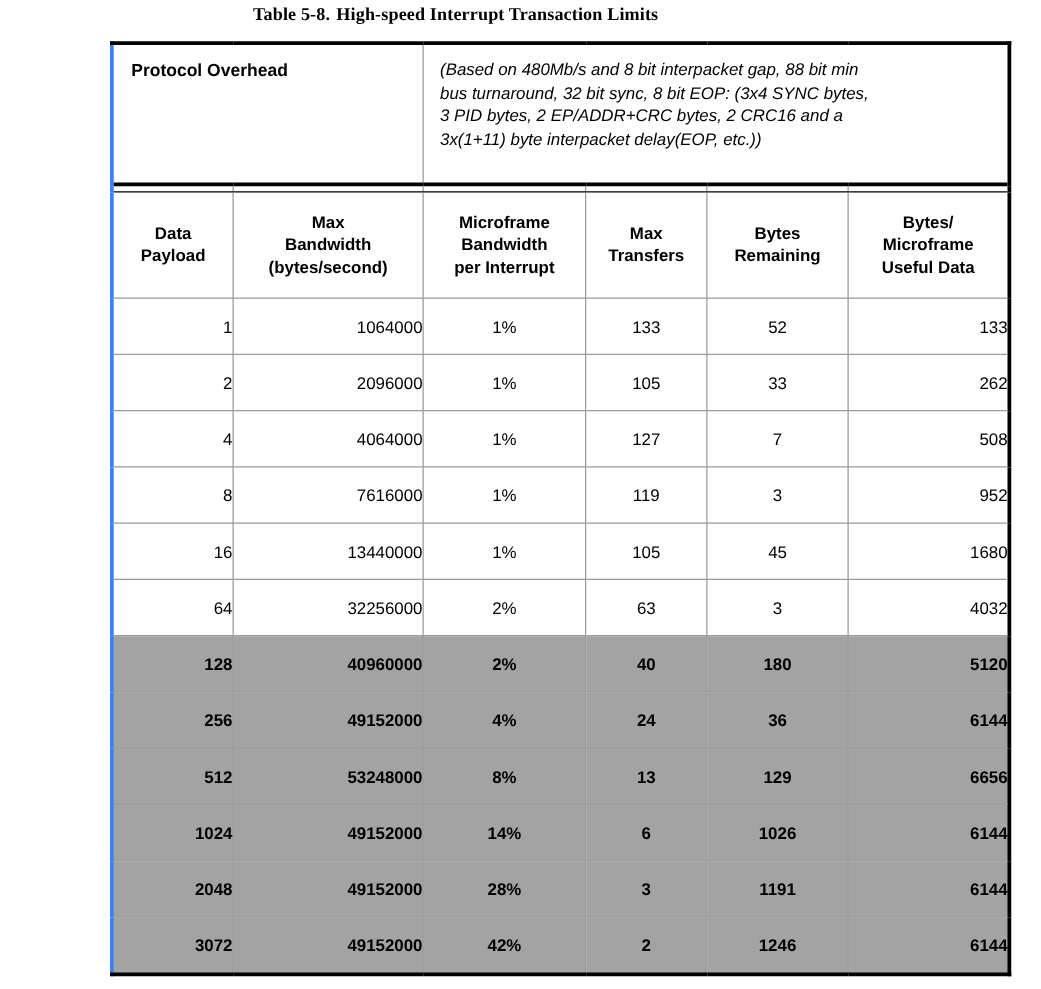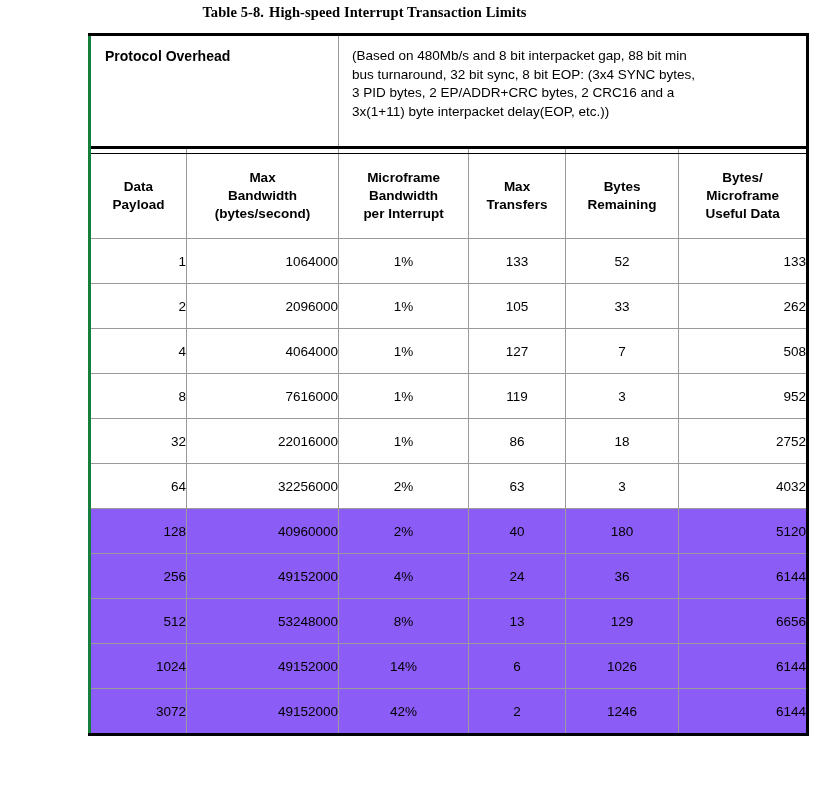--- a/index.html
+++ b/index.html
@@ -43,41 +43,41 @@
   #limits-table td {
     border-left: 1px solid #9a9a9a;
     border-right: 1px solid #9a9a9a;
     border-top: 1px solid #9a9a9a;
     border-bottom: 1px solid #9a9a9a;
     padding: 0;
     vertical-align: middle;
   }
 
   
-  #limits-table .frame-left  { border-left: 3px solid #15803d; }
+  #limits-table .frame-left  { border-left: 3px solid #3b82f6; }
   #limits-table .frame-right { border-right: 3px solid #000; }
   .row-top-heavy > td { border-top: 3px solid #000 !important; }
   .row-bottom-heavy > td { border-bottom: 3px solid #000 !important; }
 
   
   .po-label {
     font-weight: bold;
     font-size: 14px;
     padding: 12px 0 0 14px !important;
     vertical-align: top !important;
     height: 98px;
   }
   .po-text {
     font-size: 13.5px;
     line-height: 18.5px;
     padding: 11px 12px 10px 13px !important;
     vertical-align: top !important;
     border-left: 1px solid #9a9a9a;
   }
-  .po-text span { display: block; white-space: nowrap; }
+  .po-text span { display: block; white-space: nowrap; font-style: italic; }
 
   
   .double-rule > td {
     border-top: 3px solid #000 !important;
     border-bottom: 1.5px solid #000 !important;
     height: 4px;
     padding: 0 !important;
   }
 
   
@@ -93,21 +93,21 @@
   }
   .hdr td span { display: block; white-space: nowrap; }
 
   
   .data td {
     height: 44px;
     font-size: 13.5px;
   }
   .data td.num-r { text-align: right; padding-right: 13px; }
   .data td.num-c { text-align: center; }
-  tr.shaded td { background: #8b5cf6; }
+  tr.shaded td { background: #a3a3a3; font-weight: bold; }
 </style>
 </head>
 <body>
 
 <div id="table-caption">
   <span class="cap-num">Table 5-8.</span><span>High-speed Interrupt Transaction Limits</span>
 </div>
 
 <table id="limits-table">
   <colgroup>
@@ -195,26 +195,26 @@
       </tr>
       <tr class="data">
         <td class="num-r frame-left">8</td>
         <td class="num-r">7616000</td>
         <td class="num-c">1%</td>
         <td class="num-c">119</td>
         <td class="num-c">3</td>
         <td class="num-r frame-right">952</td>
       </tr>
       <tr class="data">
-        <td class="num-r frame-left">32</td>
-        <td class="num-r">22016000</td>
-        <td class="num-c">1%</td>
-        <td class="num-c">86</td>
-        <td class="num-c">18</td>
-        <td class="num-r frame-right">2752</td>
+        <td class="num-r frame-left">16</td>
+        <td class="num-r">13440000</td>
+        <td class="num-c">1%</td>
+        <td class="num-c">105</td>
+        <td class="num-c">45</td>
+        <td class="num-r frame-right">1680</td>
       </tr>
       <tr class="data">
         <td class="num-r frame-left">64</td>
         <td class="num-r">32256000</td>
         <td class="num-c">2%</td>
         <td class="num-c">63</td>
         <td class="num-c">3</td>
         <td class="num-r frame-right">4032</td>
       </tr>
       <tr class="data shaded">
@@ -242,20 +242,28 @@
         <td class="num-r frame-right">6656</td>
       </tr>
       <tr class="data shaded">
         <td class="num-r frame-left">1024</td>
         <td class="num-r">49152000</td>
         <td class="num-c">14%</td>
         <td class="num-c">6</td>
         <td class="num-c">1026</td>
         <td class="num-r frame-right">6144</td>
       </tr>
+      <tr class="data shaded">
+        <td class="num-r frame-left">2048</td>
+        <td class="num-r">49152000</td>
+        <td class="num-c">28%</td>
+        <td class="num-c">3</td>
+        <td class="num-c">1191</td>
+        <td class="num-r frame-right">6144</td>
+      </tr>
       <tr class="data shaded row-bottom-heavy">
         <td class="num-r frame-left">3072</td>
         <td class="num-r">49152000</td>
         <td class="num-c">42%</td>
         <td class="num-c">2</td>
         <td class="num-c">1246</td>
         <td class="num-r frame-right">6144</td>
       </tr>
     </tbody>
 </table>

